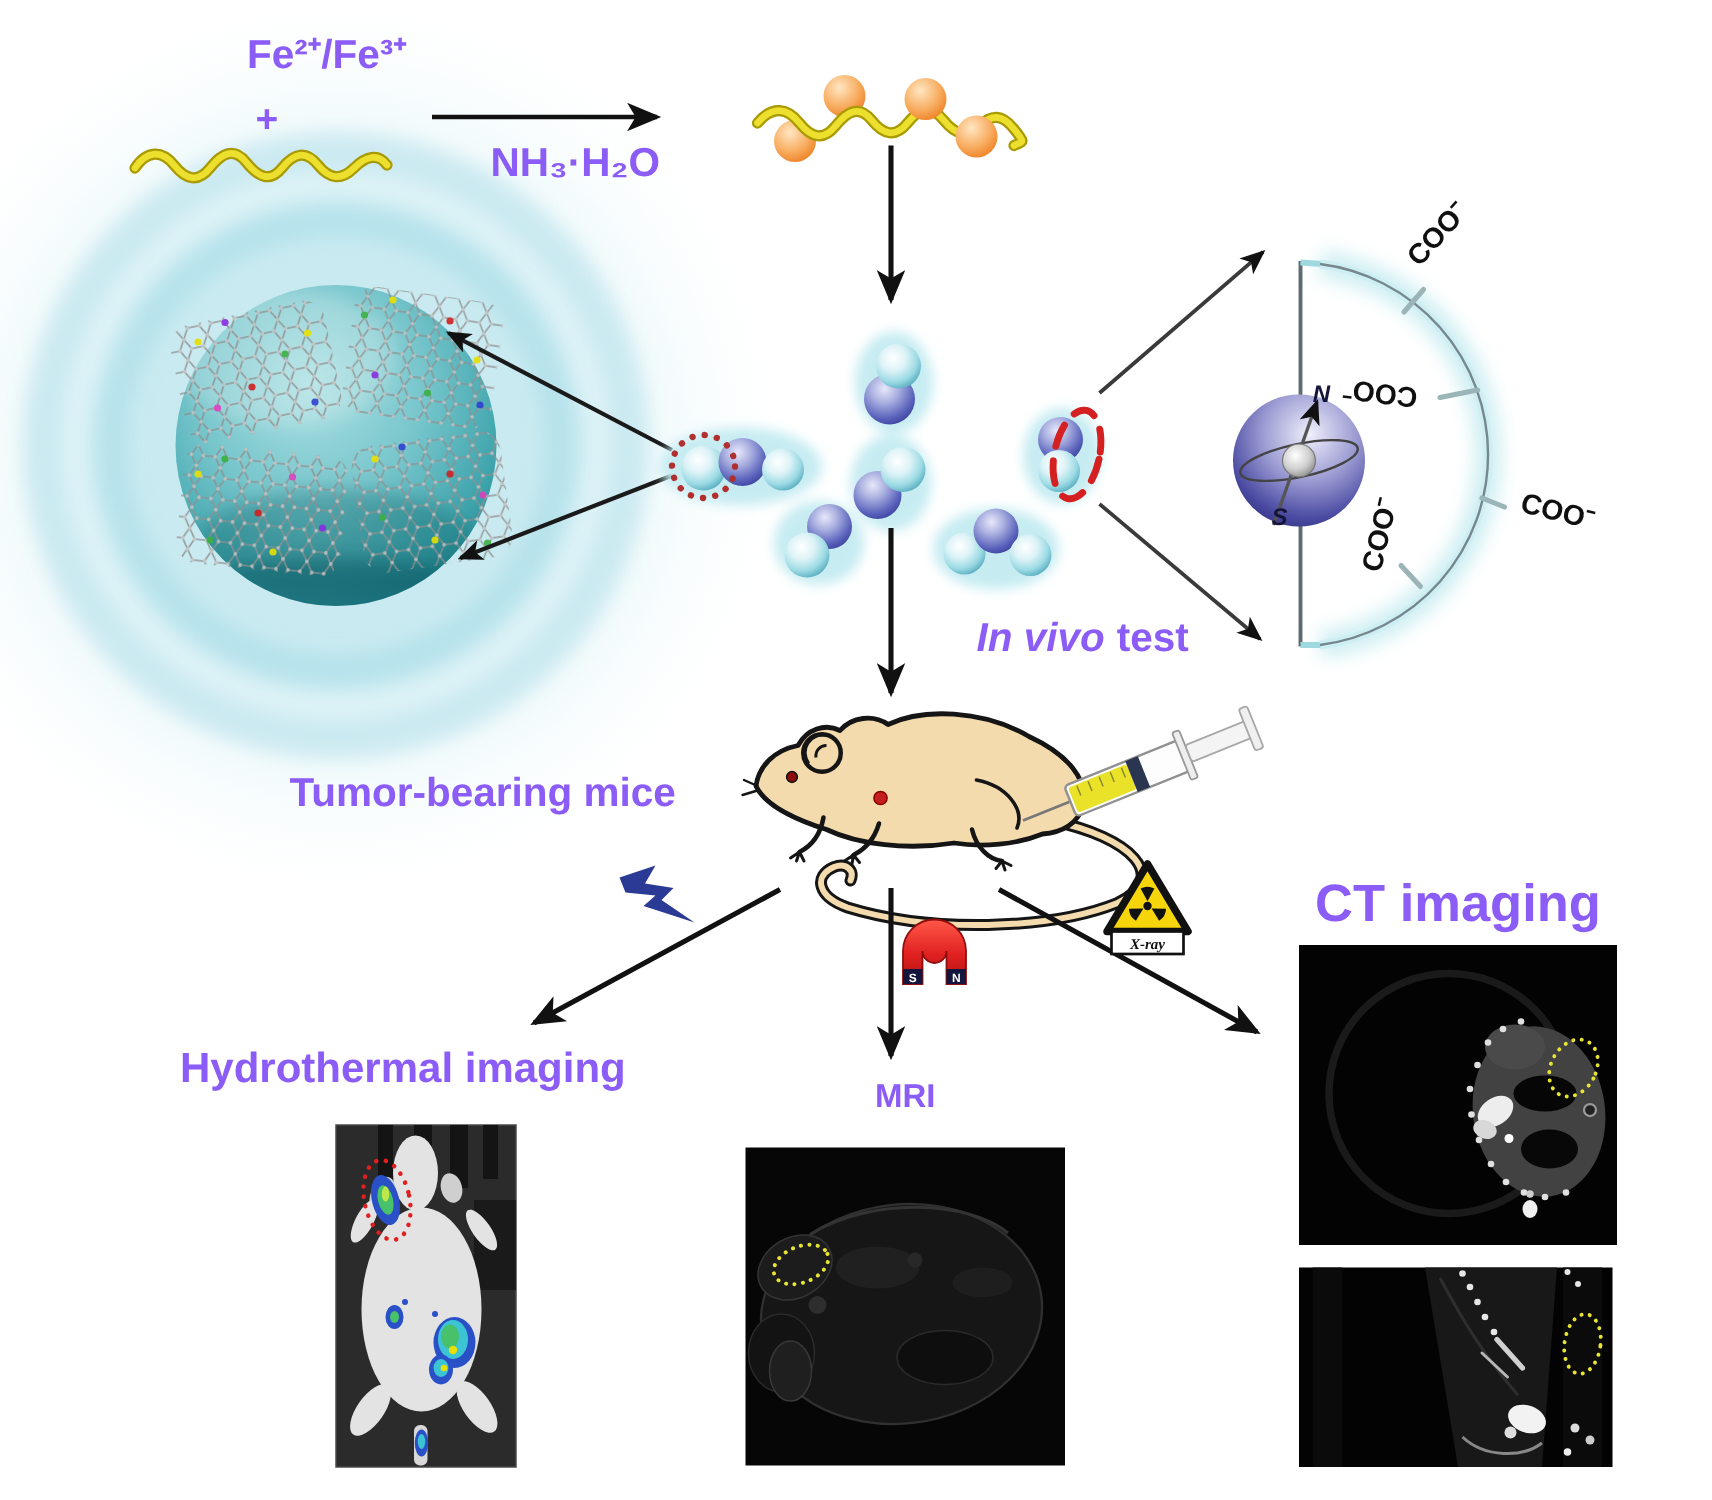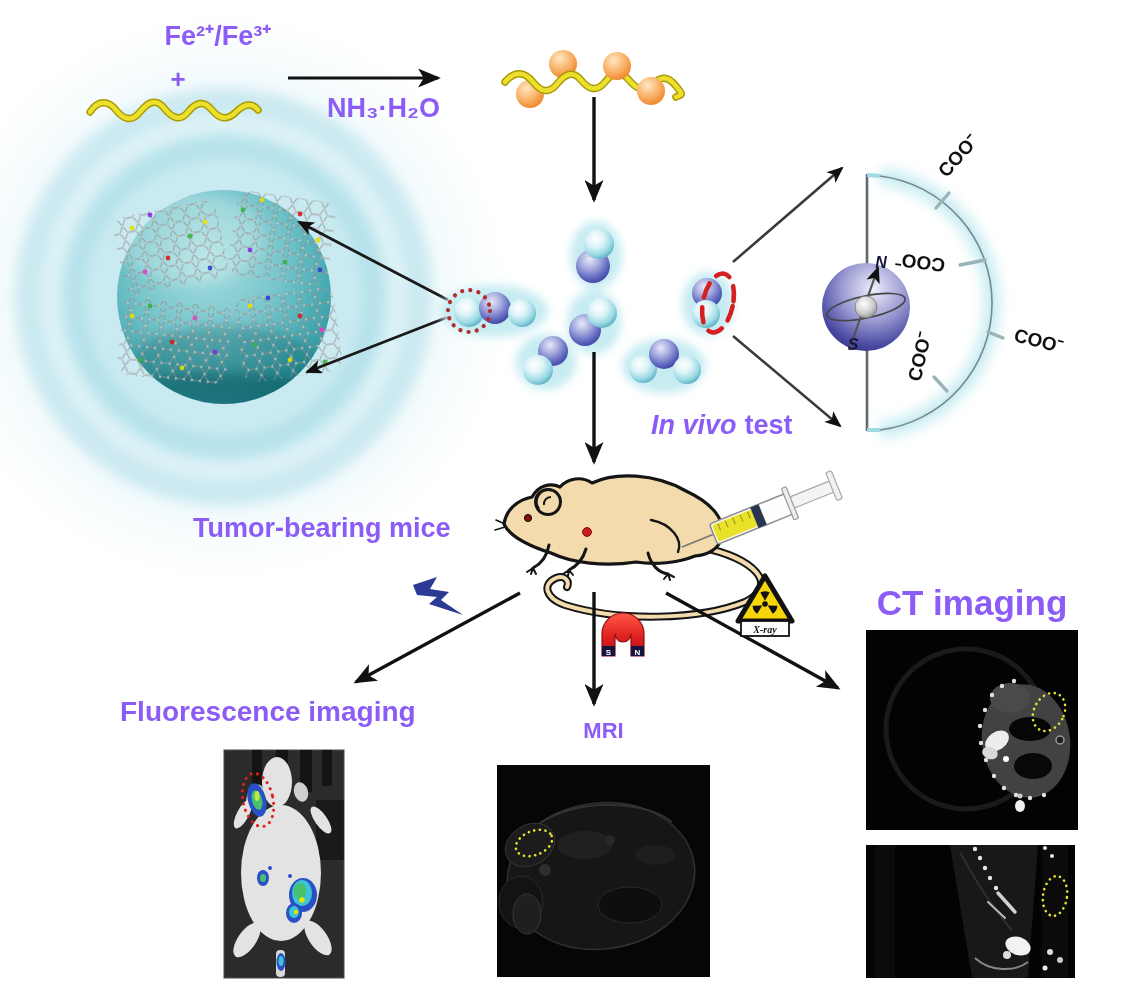--- a/index.html
+++ b/index.html
@@ -417,17 +417,17 @@
 </g>
 </svg>
 
 <div class="lbl ctr" style="left:118px;top:22px;width:200px;font-size:27px;">Fe²⁺/Fe³⁺</div>
 <div class="lbl ctr" style="left:158px;top:66px;width:40px;font-size:26px;">+</div>
 <div class="lbl" style="left:300px;top:94px;font-size:27px;margin-left:27px;">NH₃·H₂O</div>
 <div class="lbl" style="left:651px;top:398px;font-size:27px;margin-top:13px;">
   <span class="ital">In vivo</span><span style="margin-left:8px;">test</span>
 </div>
 <div class="lbl" style="left:193px;top:514px;font-size:27px;">Tumor-bearing mice</div>
-<div class="lbl" style="left:120px;top:697px;font-size:28px;">Fluorescence imaging</div>
+<div class="lbl" style="left:120px;top:697px;font-size:28px;">Hydrothermal imaging</div>
 <div class="lbl ctr" style="left:497px;top:719px;width:213px;font-size:22px;">MRI</div>
 <div class="lbl ctr" style="left:866px;top:585px;width:212px;font-size:35px;">CT imaging</div>
 
 </div>
 
 </body></html>

